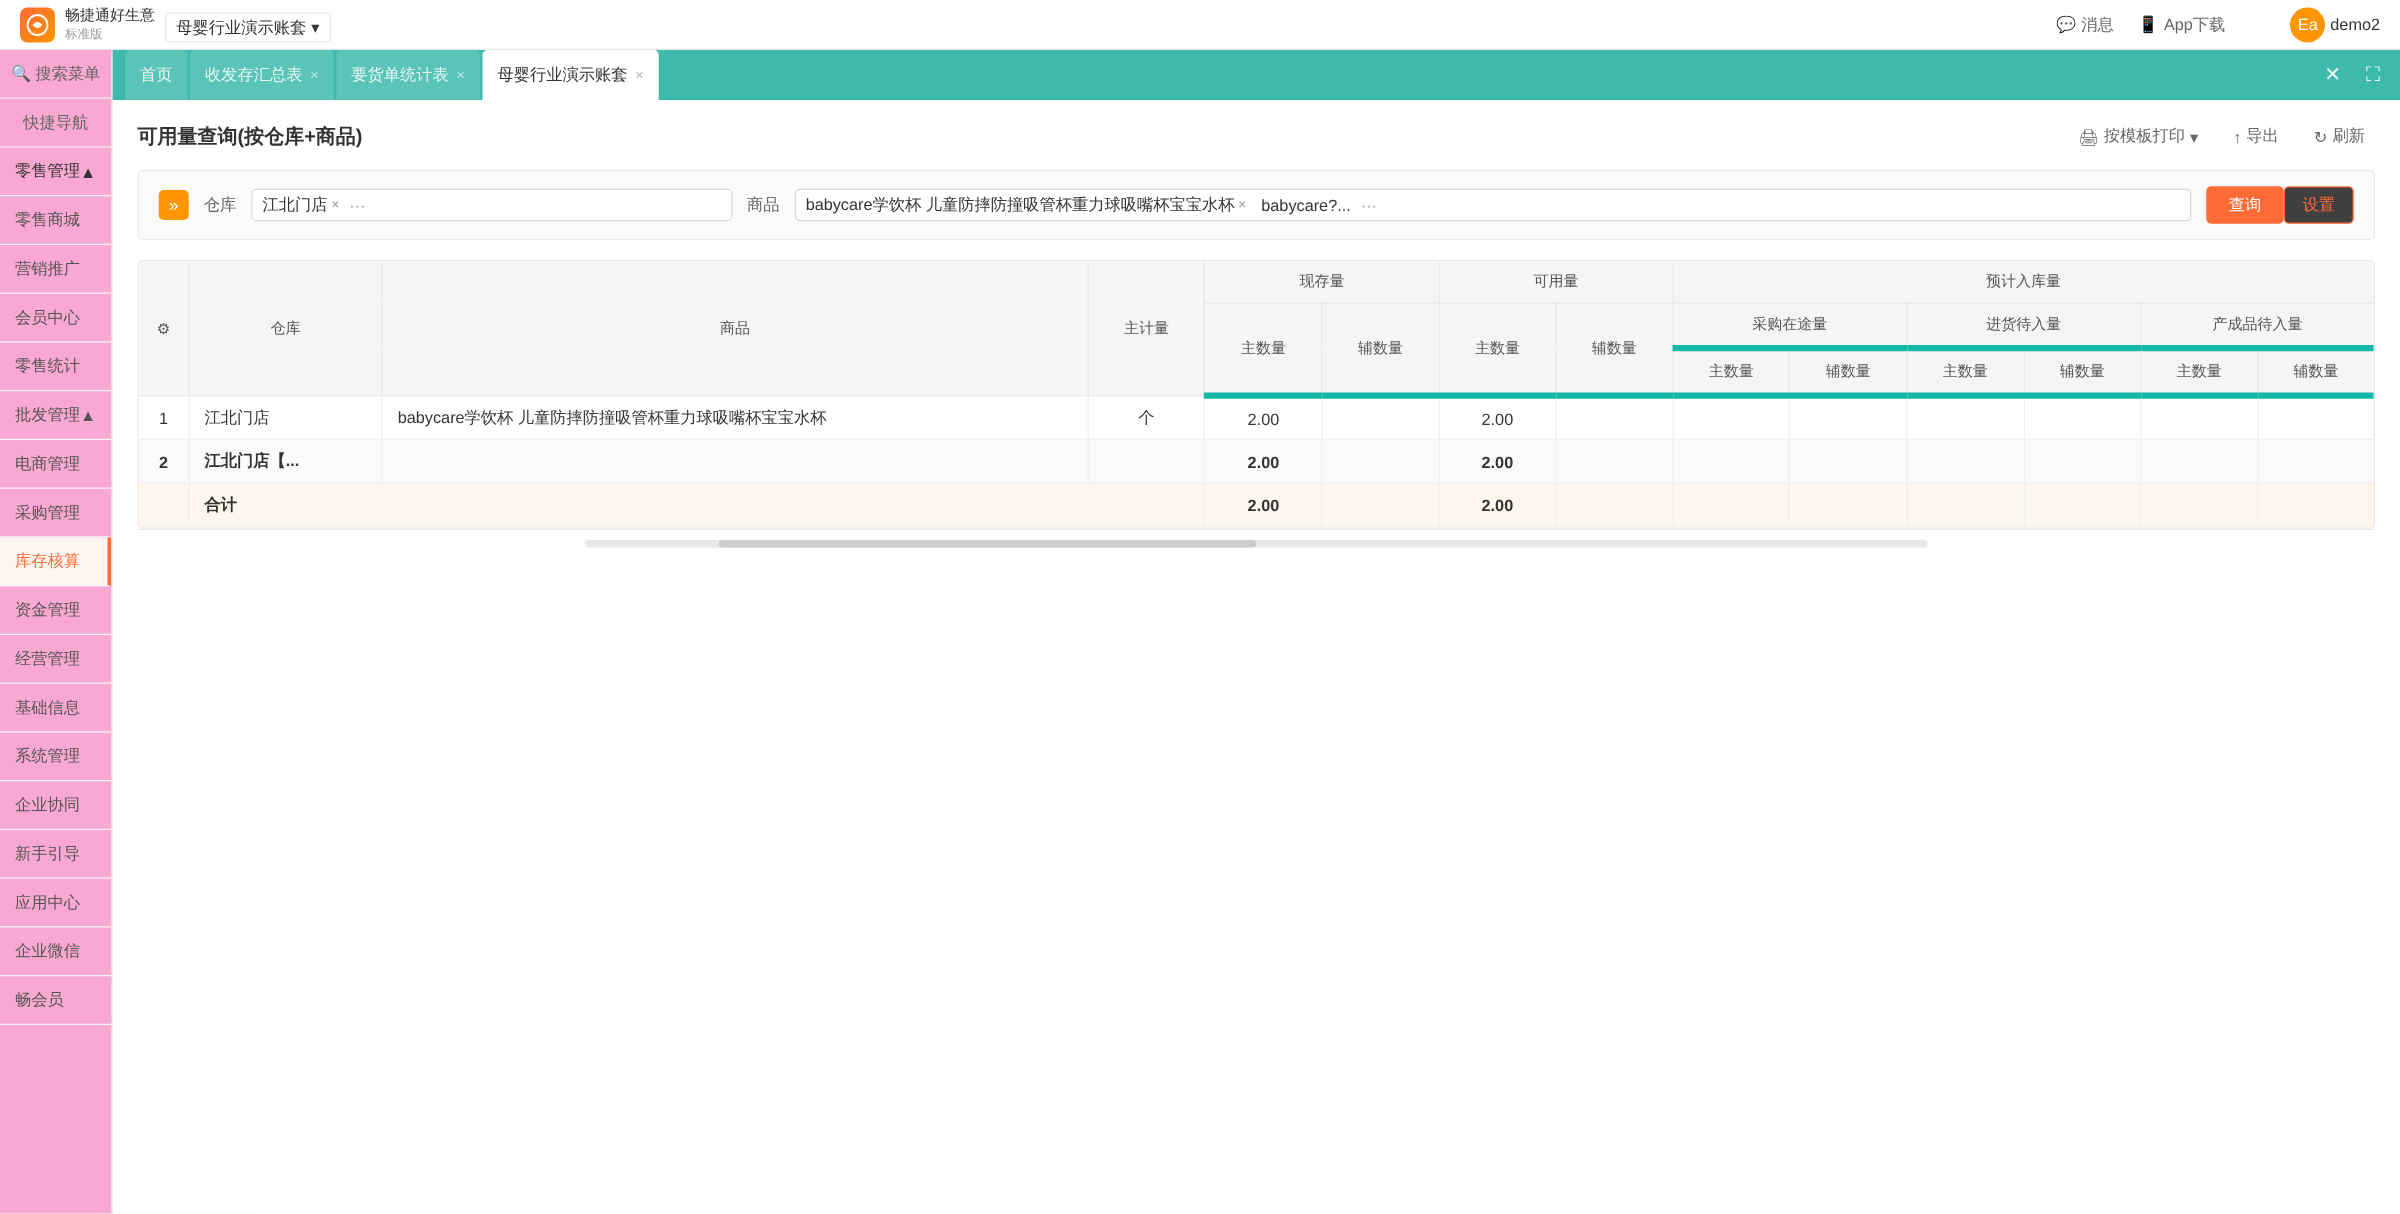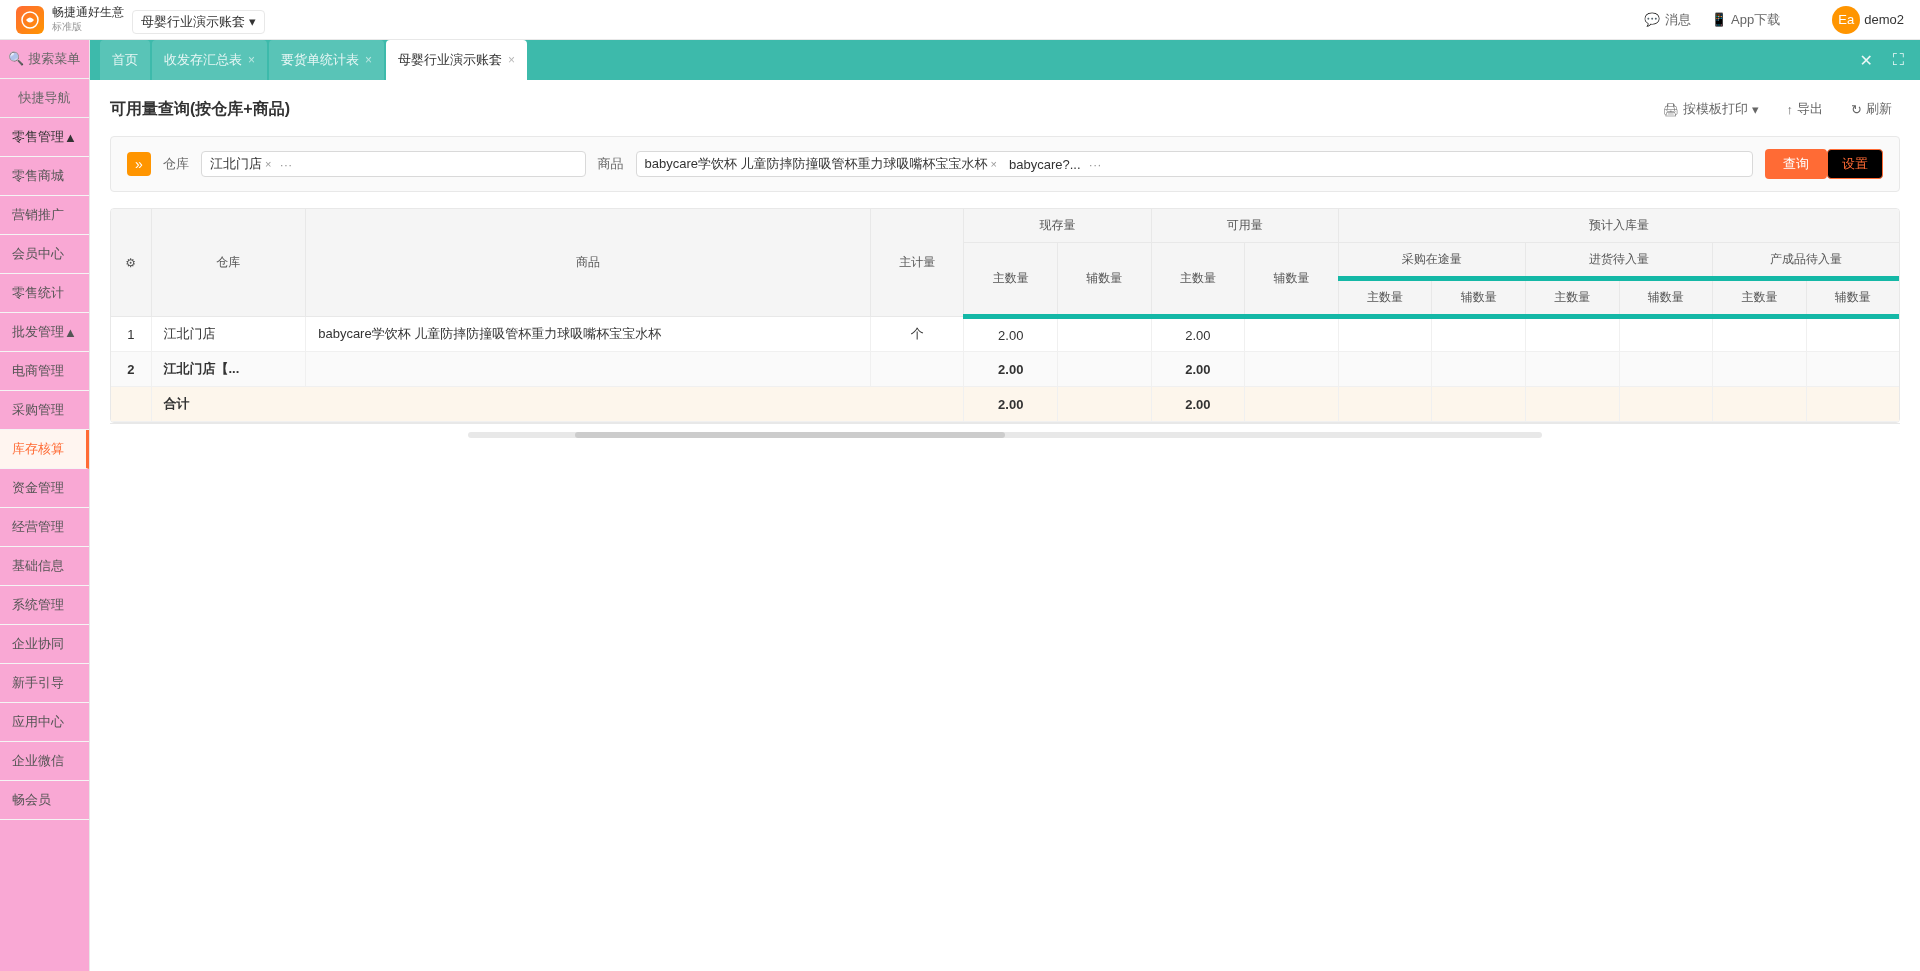--- a/index.html
+++ b/index.html
@@ -298,21 +298,21 @@
     .btn-query {
       background: #ff6b35;
       color: white;
       border: none;
       padding: 6px 18px;
       border-radius: 4px;
       cursor: pointer;
       font-size: 13px;
     }
     .btn-settings {
-      background: #000000;
+      background: #404040;
       color: #ff6b35;
       border: 1px solid #ff6b35;
       padding: 5px 14px;
       border-radius: 4px;
       cursor: pointer;
       font-size: 13px;
     }
 
     
     .table-container {

